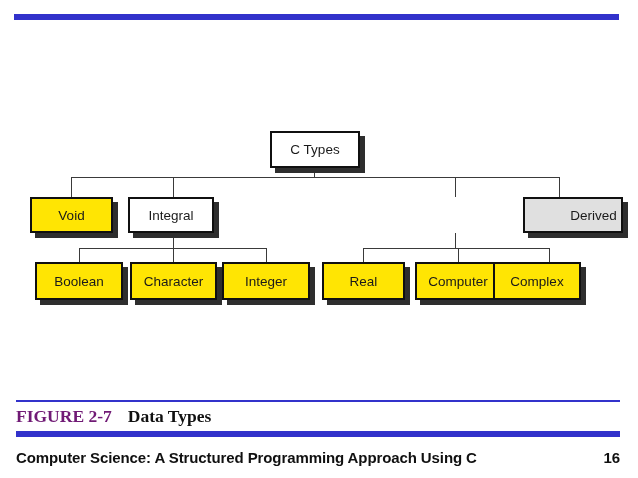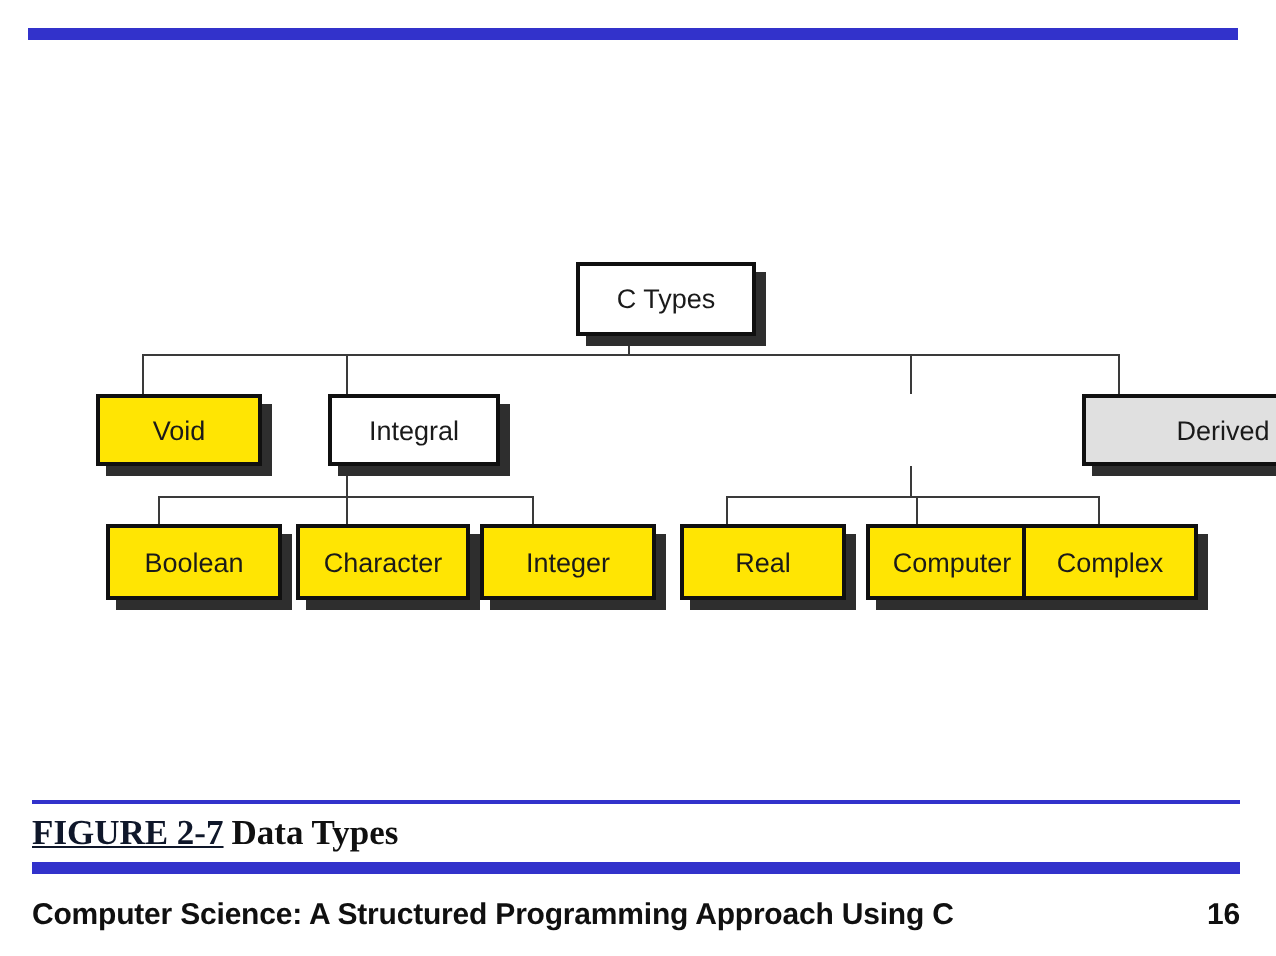--- a/index.html
+++ b/index.html
@@ -18,49 +18,48 @@
 
   
   .node{
     position:absolute;
     border:2px solid #101010;
     box-shadow:5px 5px 0 #2e2e2e;
     display:flex;align-items:center;justify-content:center;
     font-size:13.5px;color:#1a1a1a;
     box-sizing:border-box;
     white-space:nowrap;
-    margin-left:18px;
   }
   .fill-white{background:#ffffff;}
   .fill-yellow{background:#ffe503;}
   .fill-gray{background:#e0e0e0;}
 
   #n-ctypes   {left:270px;top:131px;width:90px;height:37px;}
   #n-void     {left:30px; top:197px;width:83px;height:36px;}
-  #n-integral {left:146px;top:197px;width:86px;height:36px;}
+  #n-integral {left:128px;top:197px;width:86px;height:36px;}
   #n-floating {left:410px;top:197px;width:91px;height:36px;}
   #n-derived  {left:523px;top:197px;width:100px;height:36px;padding-left:41px;}
   #n-boolean  {left:35px; top:262px;width:88px;height:38px;}
   #n-character{left:130px;top:262px;width:87px;height:38px;align-items:center;}
   #n-integer  {left:222px;top:262px;width:88px;height:38px;}
   #n-real     {left:322px;top:262px;width:83px;height:38px;}
   #n-imaginary{left:415px;top:262px;width:86px;height:38px;}
   #n-complex  {left:493px;top:262px;width:88px;height:38px;}
 
   
   .line{position:absolute;background:#3a3a3a;}
   .v{width:1px;} .h{height:1px;}
 
   
   #caption{
     position:absolute;left:16px;top:406px;width:604px;
     font-family:"Liberation Serif", serif;
     font-weight:bold;font-size:17.5px;color:#101010;
   }
-  #caption .fig-label{color:#0f172a;margin-right:4px;text-decoration:underline;}
+  #caption .fig-label{color:#701a75;margin-right:16px;}
 
   
   #footer{
     position:absolute;left:16px;top:449px;width:604px;
     display:flex;justify-content:space-between;
     font-size:15px;font-weight:bold;color:#101010;
     letter-spacing:-0.1px;
   }
 </style>
 </head>

